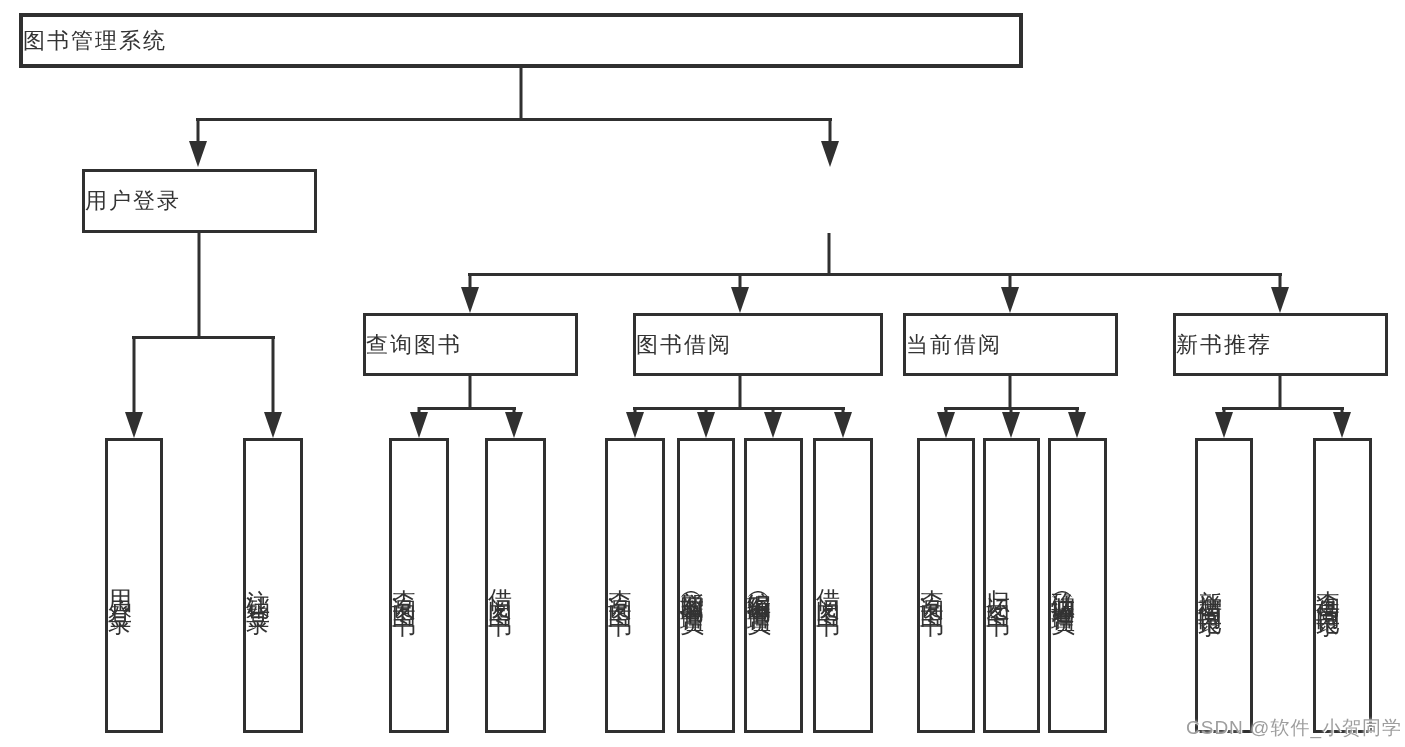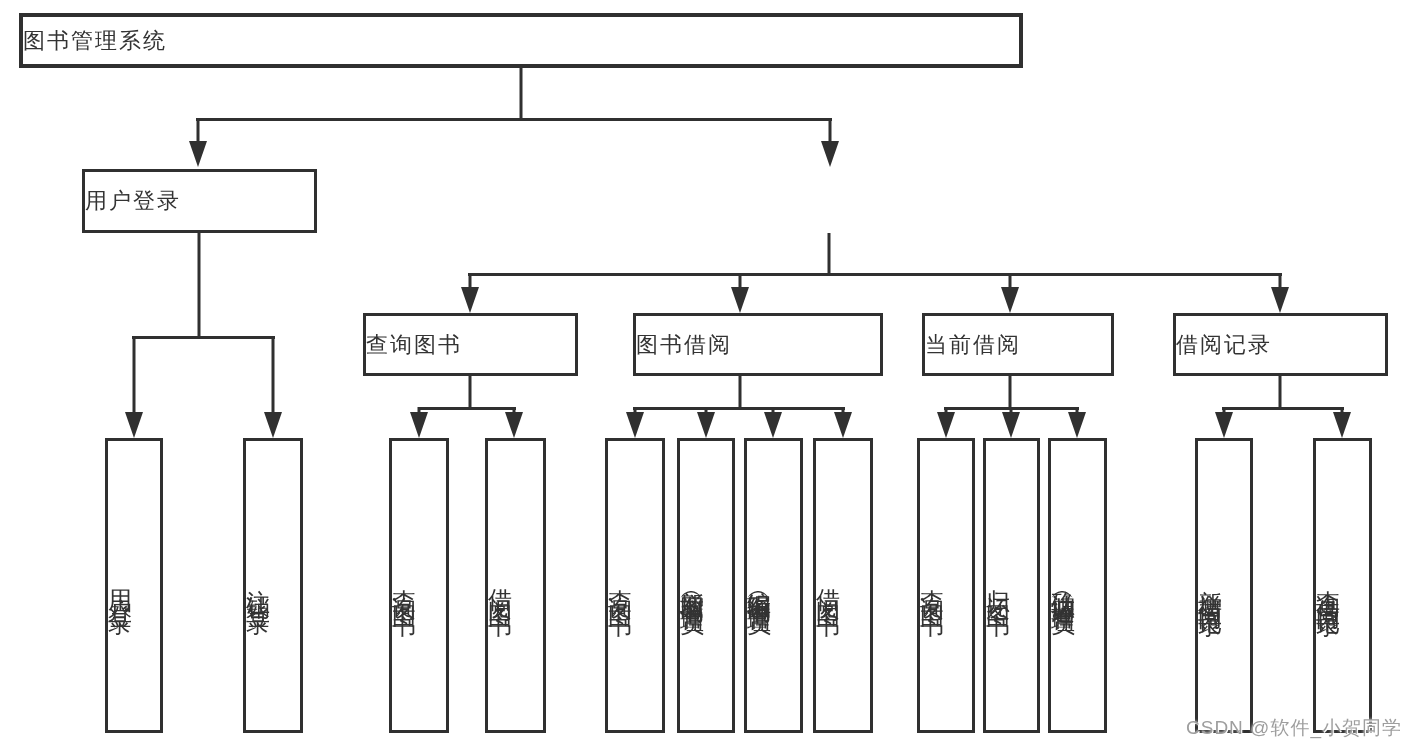--- a/index.html
+++ b/index.html
@@ -129,25 +129,25 @@
   <div class="node" style="left:82px;top:169px;width:235px;height:64px;">
     <span class="hlabel">用户登录</span>
   </div>
 
   <div class="node" style="left:363px;top:313px;width:215px;height:63px;">
     <span class="hlabel">查询图书</span>
   </div>
   <div class="node" style="left:633px;top:313px;width:250px;height:63px;">
     <span class="hlabel">图书借阅</span>
   </div>
-  <div class="node" style="left:922px;top:313px;width:192px;height:63px;">
+  <div class="node" style="left:903px;top:313px;width:215px;height:63px;">
     <span class="hlabel">当前借阅</span>
   </div>
   <div class="node" style="left:1173px;top:313px;width:215px;height:63px;">
-    <span class="hlabel">借阅记录</span>
+    <span class="hlabel">新书推荐</span>
   </div>
 
   <div class="node leaf" style="left:105px;width:58px;">
     <span class="vtext sp8">用户登录</span>
   </div>
   <div class="node leaf" style="left:243px;width:60px;">
     <span class="vtext sp8">注销登录</span>
   </div>
 
   <div class="node leaf" style="left:389px;width:60px;">

